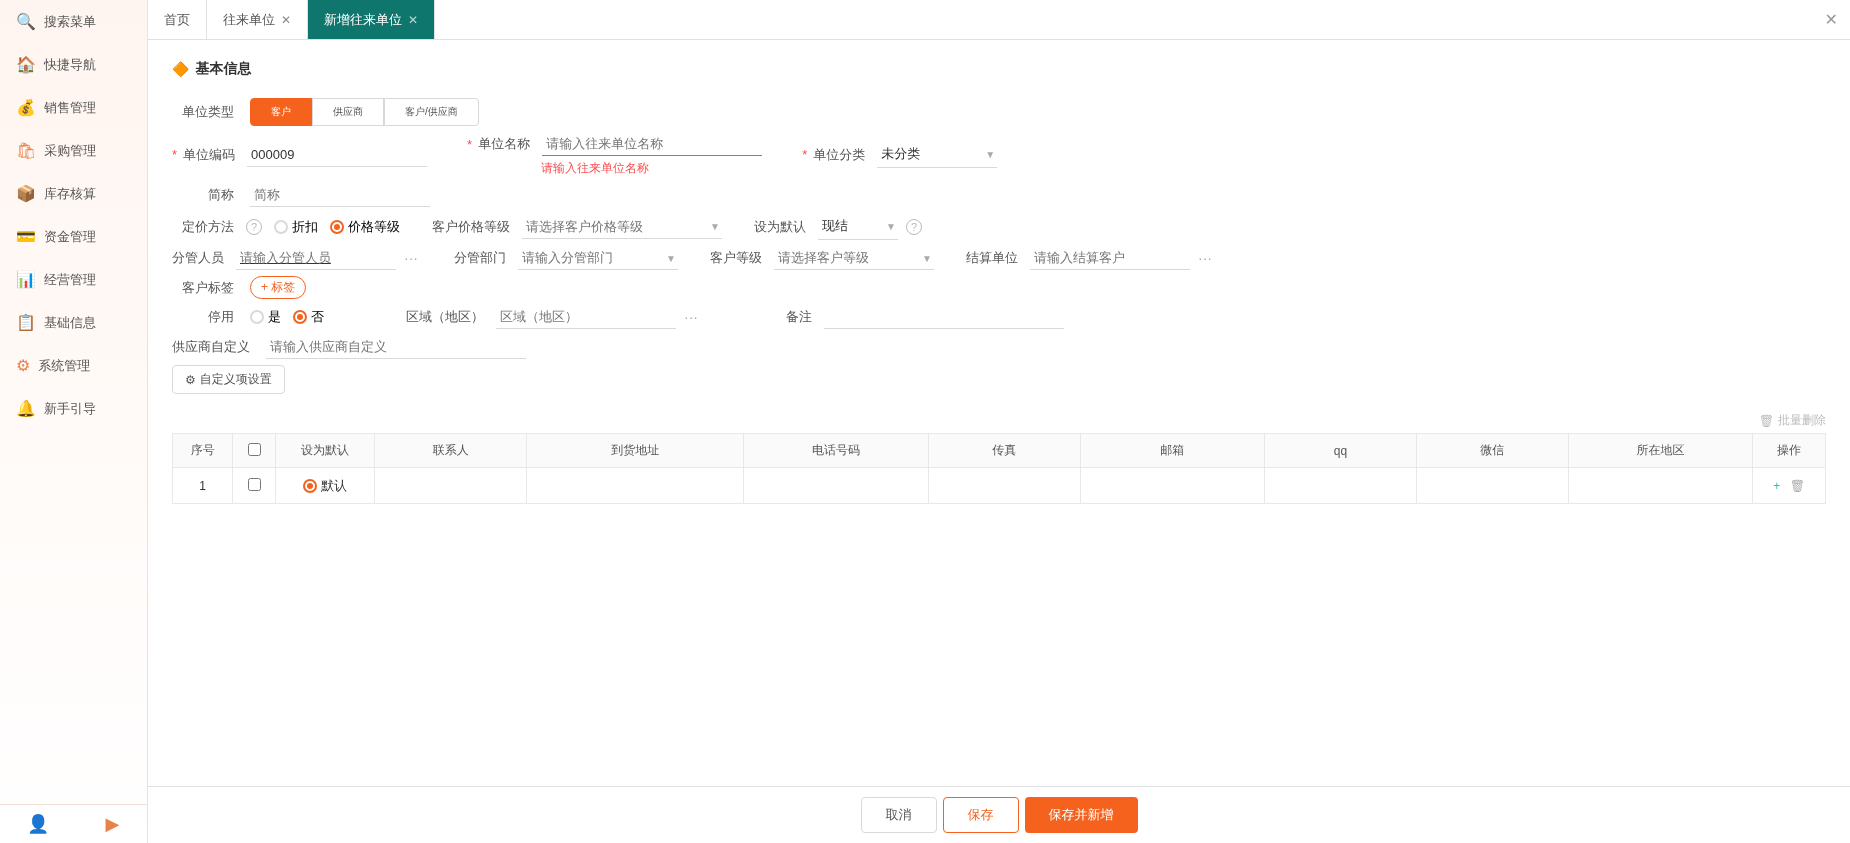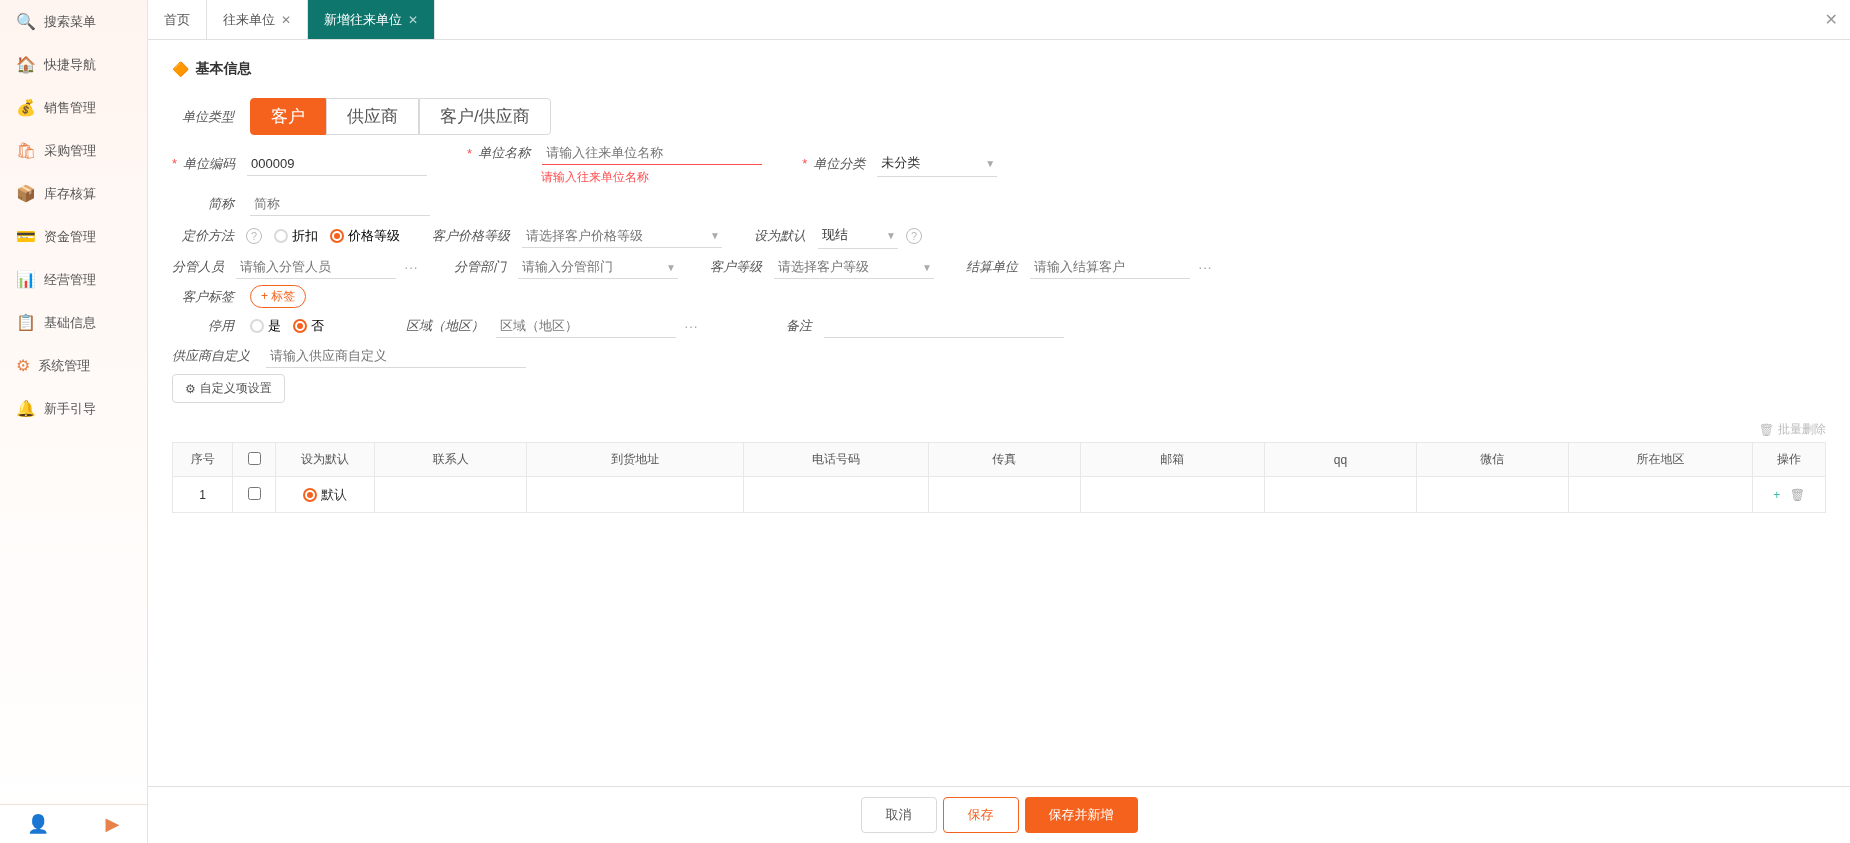--- a/index.html
+++ b/index.html
@@ -109,21 +109,20 @@
       margin-bottom: 18px;
       flex-wrap: wrap;
       gap: 8px;
     }
     .form-label {
       color: #555;
       font-size: 13px;
       min-width: 70px;
       text-align: right;
       padding-right: 8px;
-      font-style: italic;
     }
     .required-star { color: #ff4d4f; margin-right: 2px; }
     .form-input {
       border: none;
       border-bottom: 1px solid #d9d9d9;
       outline: none;
       padding: 4px 4px;
       font-size: 13px;
       color: #333;
       background: transparent;
@@ -147,21 +146,21 @@
     
     .type-btn-group {
       display: flex;
       gap: 0;
     }
     .type-btn {
       padding: 6px 20px;
       border: 1px solid #d9d9d9;
       background: #fff;
       cursor: pointer;
-      font-size: 17px;
+      font-size: 10px;
       color: #555;
     }
     .type-btn:first-child { border-radius: 4px 0 0 4px; }
     .type-btn:last-child { border-radius: 0 4px 4px 0; }
     .type-btn.active { background: #f5621e; color: #fff; border-color: #f5621e; }
 
     
     .radio-group { display: flex; align-items: center; gap: 12px; }
     .radio-item { display: flex; align-items: center; gap: 4px; cursor: pointer; font-size: 13px; }
     .radio-circle {
@@ -461,21 +460,21 @@
         </div>
         <span class="help-icon" style="margin-left:4px">?</span>
       </div>
     </div>
 
     
     <div class="form-row form-block">
 
       <div class="field-col">
         <span class="form-label" style="min-width:60px">分管人员</span>
-        <input class="form-input" style="width: 160px;" placeholder="请输入分管人员">
+        <input class="form-input" style="width: 160px; text-decoration: underline;" placeholder="请输入分管人员">
         <span class="dots-btn">···</span>
       </div>
 
       <div class="field-col" style="margin-left:24px;">
         <span class="form-label" style="min-width:50px">分管部门</span>
         <div class="select-wrapper">
           <input class="form-input" style="width: 160px; color: rgb(187, 187, 187);" placeholder="请输入分管部门">
           <span class="chevron" style="right:2px">▼</span>
         </div>
       </div>

